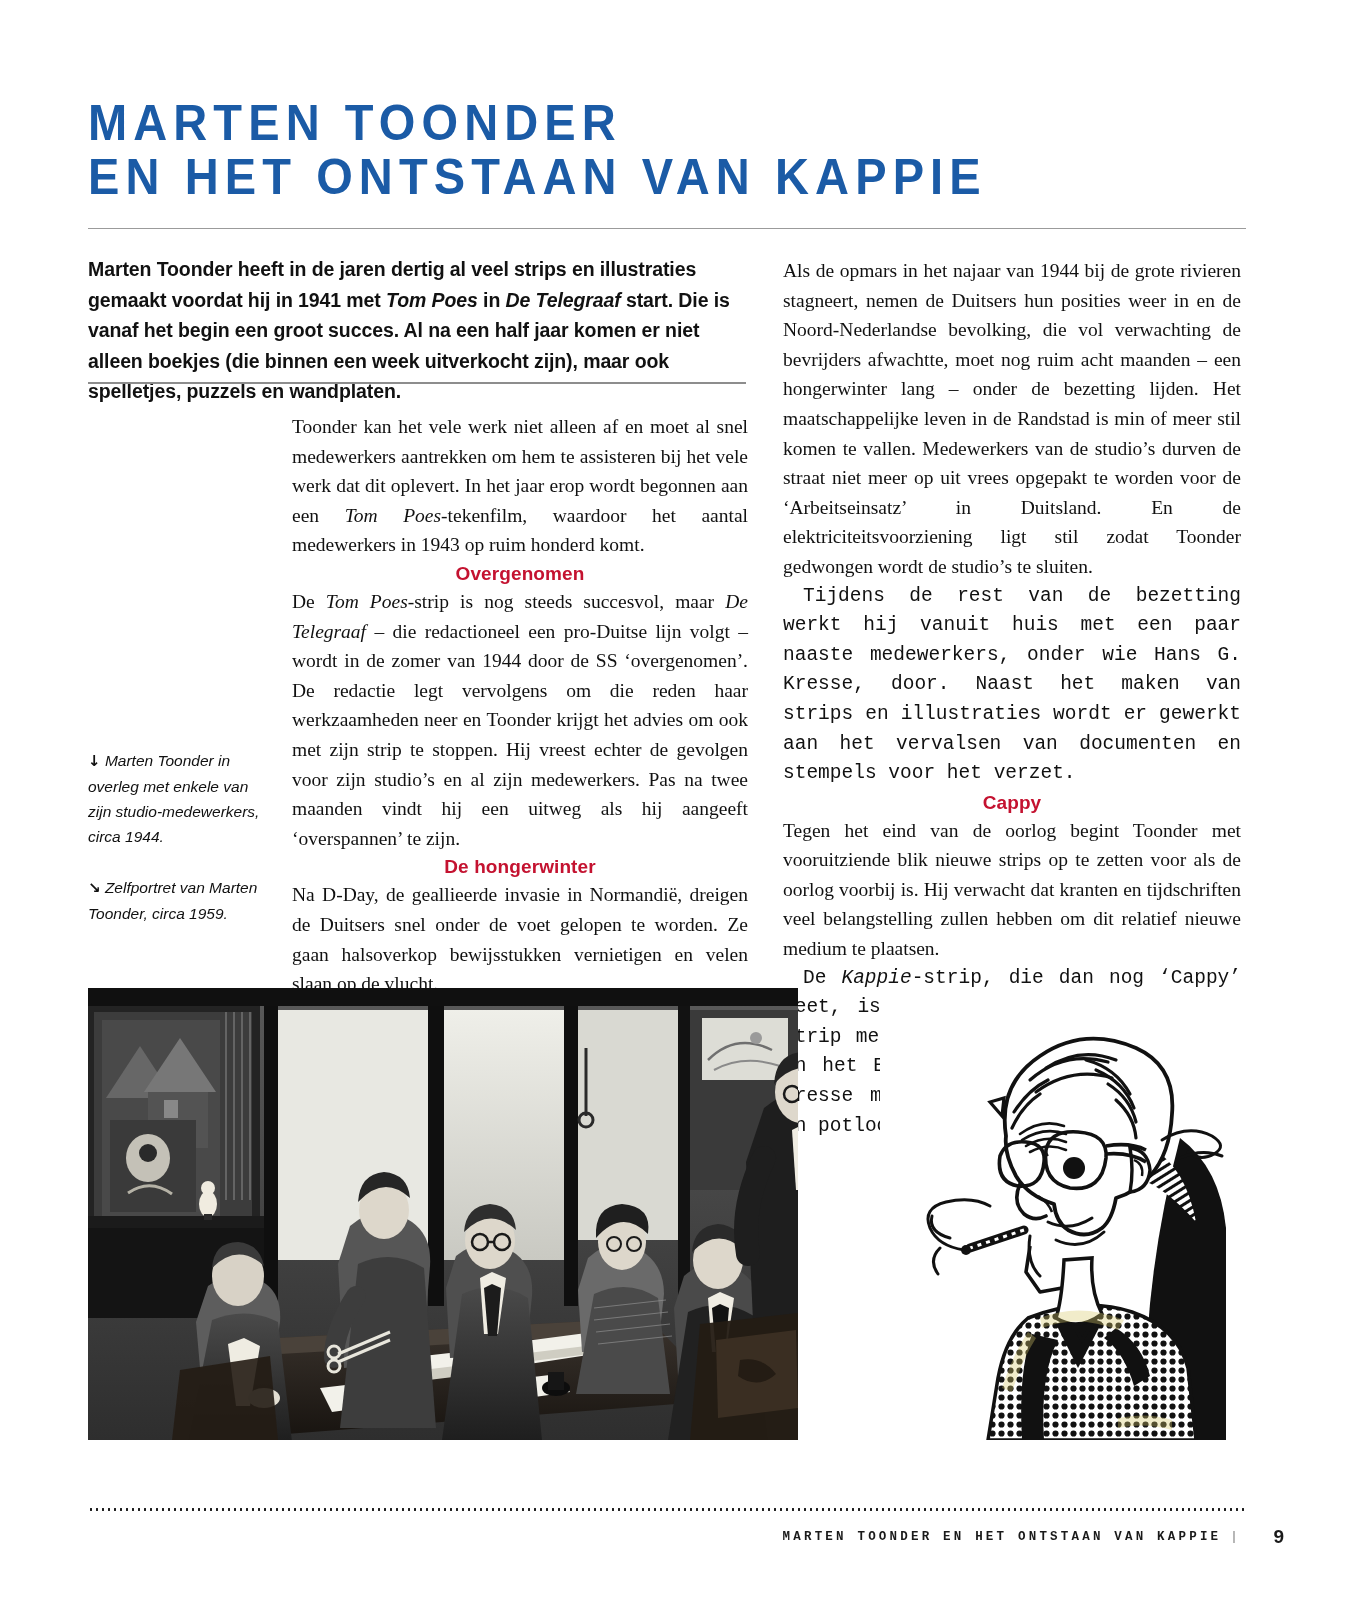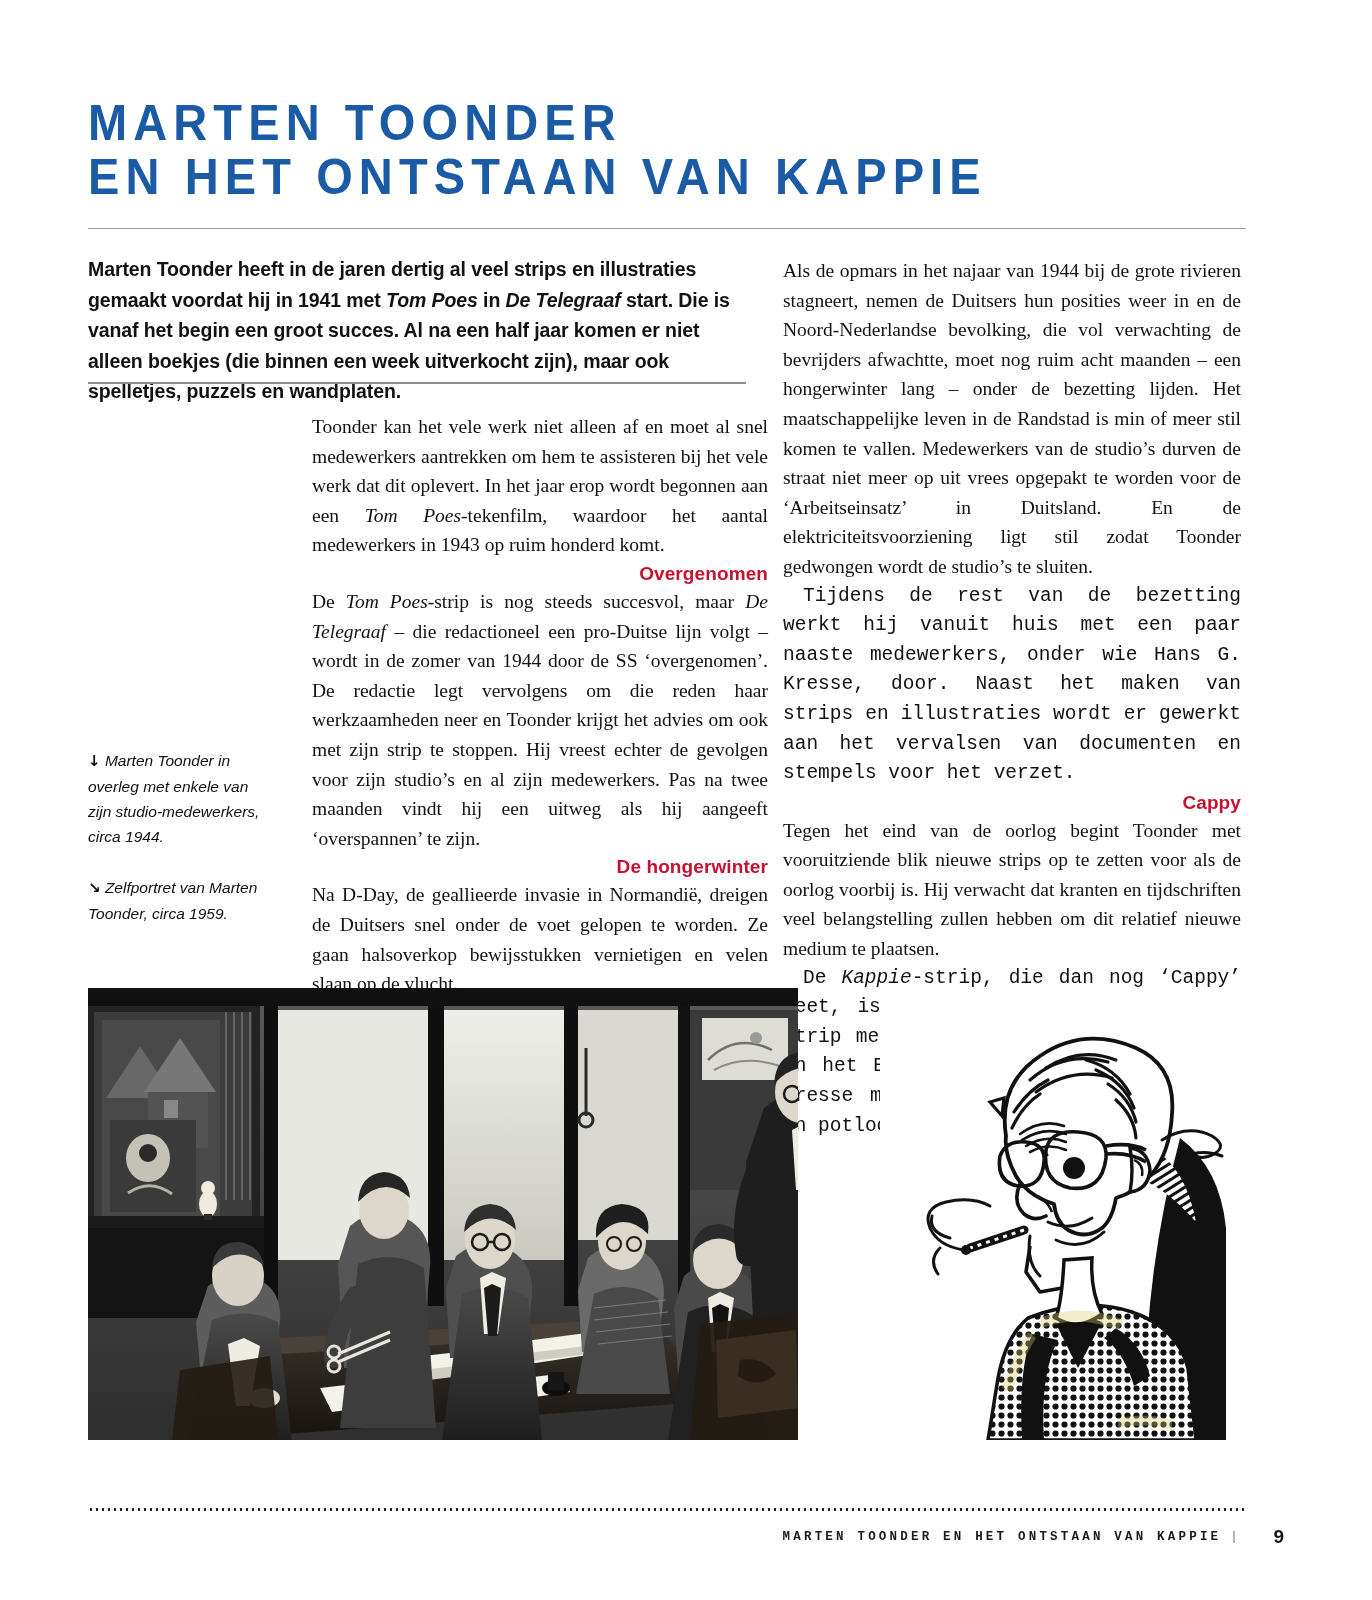--- a/index.html
+++ b/index.html
@@ -101,36 +101,36 @@
   
   .col {
     position: absolute;
     font-family: "Liberation Serif", serif;
     font-size: 19.5px;
     line-height: 29.6px;
     color: #111111;
     text-align: justify;
     hyphens: auto;
   }
-  .col-left  { left: 292px; top: 412px; width: 456px; margin-left: 20px; }
+  .col-left  { left: 292px; top: 412px; width: 456px; }
   .col-right { left: 783px; top: 256px; width: 458px; }
 
   .col p { margin: 0; }
   .col p.indent { text-indent: 20px; font-family: Liberation Mono, monospace; }
   .col p.first  { text-indent: 0; font-family: Liberation Serif, serif; }
   .col em { font-style: italic; }
 
   .subhead {
     font-family: "Liberation Sans Narrow", "Liberation Sans", sans-serif;
     font-weight: 700;
     font-size: 19px;
     line-height: 27px;
     color: #c41230;
     margin: 20px 0 0 0;
-    text-align: right;
+    text-align: center;
     letter-spacing: 0.1px;
   }
 
   
   .photo {
     position: absolute;
     left: 88px;
     top: 988px;
     width: 710px;
     height: 452px;

